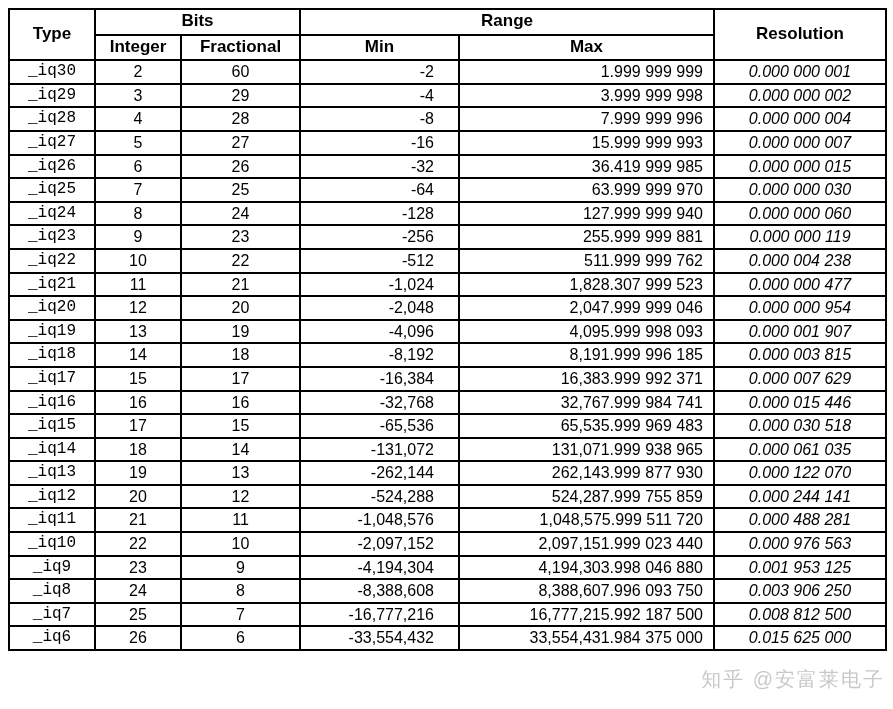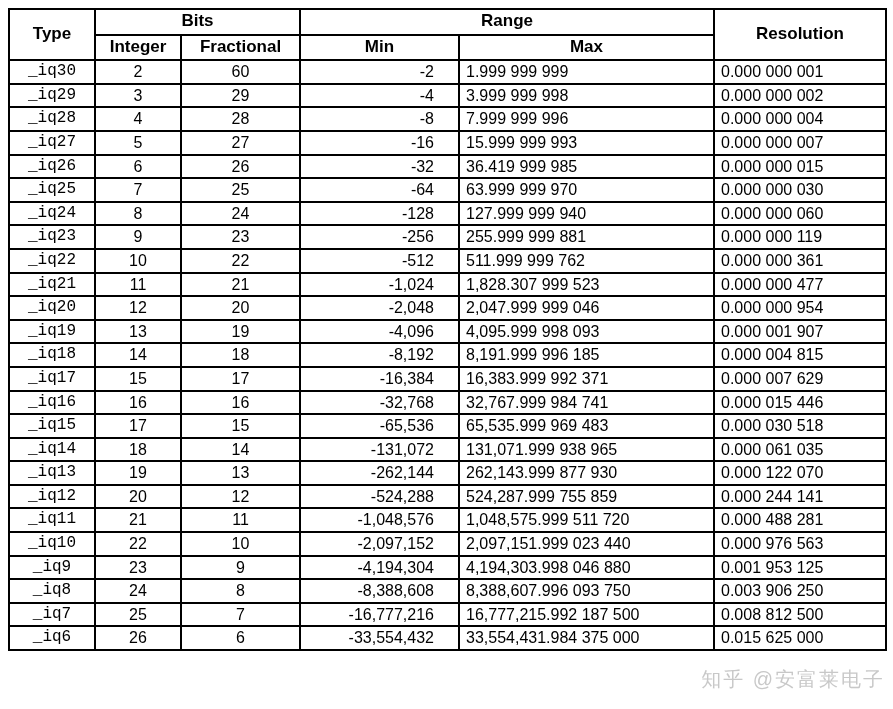--- a/index.html
+++ b/index.html
@@ -47,22 +47,22 @@
   col.c-min  { width: 159px; }
   col.c-max  { width: 255px; }
   col.c-res  { width: 172px; }
   td.type {
     font-family: "Liberation Mono", "DejaVu Sans Mono", monospace;
     text-align: center;
     font-size: 16px;
   }
   td.int, td.frac { text-align: center; }
   td.min { text-align: right; padding-right: 24px; }
-  td.max { padding-right: 10px; }
-  td.res { text-align: left; }
+  td.max { text-align: right; padding-right: 10px; }
+  td.res { text-align: center; font-style: italic; }
   .watermark {
     position: absolute;
     right: 8px;
     bottom: 16px;
     font-size: 20px;
     letter-spacing: 2px;
     color: rgba(190, 190, 190, 0.85);
     pointer-events: none;
     z-index: 5;
   }
@@ -158,21 +158,21 @@
           <td class="min">-256</td>
           <td class="max">255.999 999 881</td>
           <td class="res">0.000 000 119</td>
         </tr>
         <tr>
           <td class="type">_iq22</td>
           <td class="int">10</td>
           <td class="frac">22</td>
           <td class="min">-512</td>
           <td class="max">511.999 999 762</td>
-          <td class="res">0.000 000 361</td>
+          <td class="res">0.000 004 238</td>
         </tr>
         <tr>
           <td class="type">_iq21</td>
           <td class="int">11</td>
           <td class="frac">21</td>
           <td class="min">-1,024</td>
           <td class="max">1,828.307 999 523</td>
           <td class="res">0.000 000 477</td>
         </tr>
         <tr>
@@ -190,21 +190,21 @@
           <td class="min">-4,096</td>
           <td class="max">4,095.999 998 093</td>
           <td class="res">0.000 001 907</td>
         </tr>
         <tr>
           <td class="type">_iq18</td>
           <td class="int">14</td>
           <td class="frac">18</td>
           <td class="min">-8,192</td>
           <td class="max">8,191.999 996 185</td>
-          <td class="res">0.000 004 815</td>
+          <td class="res">0.000 003 815</td>
         </tr>
         <tr>
           <td class="type">_iq17</td>
           <td class="int">15</td>
           <td class="frac">17</td>
           <td class="min">-16,384</td>
           <td class="max">16,383.999 992 371</td>
           <td class="res">0.000 007 629</td>
         </tr>
         <tr>

